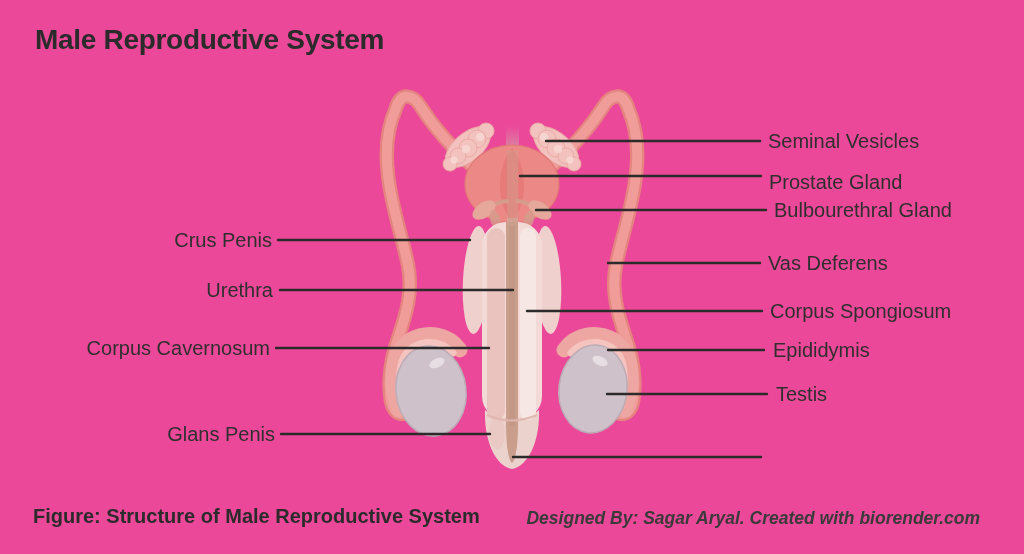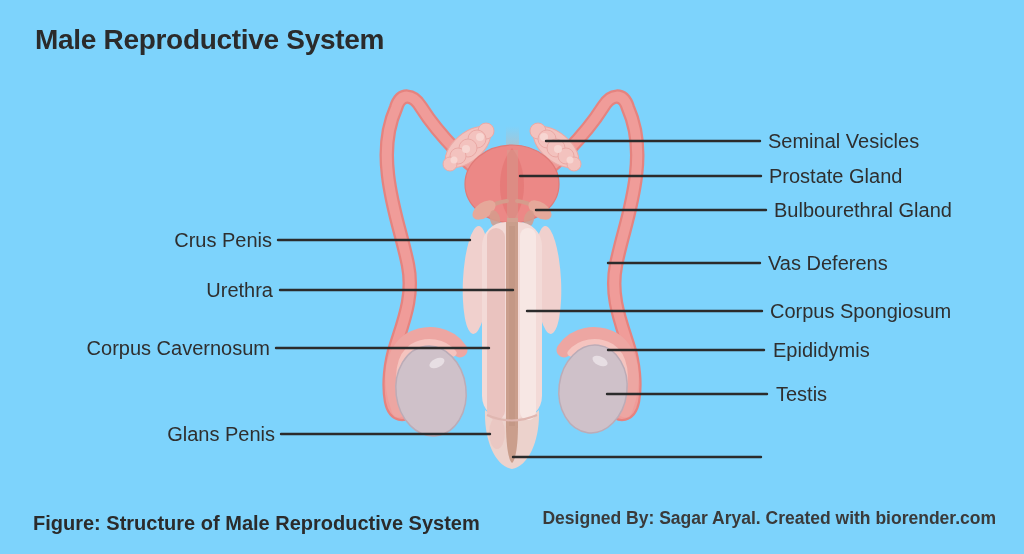--- a/index.html
+++ b/index.html
@@ -1,37 +1,37 @@
 <!DOCTYPE html>
 <html style="--c-heading: #2b2b2b; --c-text: #2f2f2f; --c-credit: #3a3a3a; --c-line: #2b2b2b; --c-tube: #f09c99; --c-tube-edge: #e5837f; --c-vesicle: #f3c2be; --c-vesicle-lump: #f7d6d2; --c-vesicle-edge: #eaa9a5; --c-prostate: #ec8886; --c-prostate-dark: #e17170; --c-prostate-edge: #e07a77; --c-gland: #e6a89a; --c-gland-stem: #d59c8c; --c-canal: #d2a292; --c-canal-fade: #cfc2bd; --c-crus-wing: #f0d0cd; --c-shaft: #f3dad7; --c-cavernosum: #eac3bf; --c-spongiosum: #f7e7e4; --c-urethra: #ca9e8c; --c-urethra-dark: #bd9280; --c-glans: #ecd2cc; --c-corona: #e0b7b1; --c-testis: #cfc1c9; --c-testis-edge: #bcacb7; --c-testis-highlight: #e7dee3; --c-epididymis: #eda6a2; --c-epididymis-light: #f5c4bf;"><head>
 <meta charset="utf-8">
 <style>
   html,body{margin:0;padding:0;background:#ffffff;}
   .stage{
-    position:relative;width:1024px;height:554px;background:#7dd3fc;overflow:hidden;
+    position:relative;width:1024px;height:554px;background:#ec4899;overflow:hidden;
     font-family:"Liberation Sans",sans-serif;
   }
   .page-title{
     position:absolute;left:35px;top:24px;
     font-size:28px;font-weight:bold;letter-spacing:-0.3px;
     color:var(--c-heading,#2b2b2b);white-space:nowrap;
   }
   .anatomy-svg{position:absolute;left:0;top:0;}
   .lbl{
     position:absolute;transform:translateY(-50%);
     font-size:20px;color:var(--c-text,#2f2f2f);white-space:nowrap;line-height:1.2;
   }
   .lbl-left{text-align:left;}
   .figure-caption{
     position:absolute;left:33px;top:505px;
-    font-size:20px;font-weight:bold;color:var(--c-heading,#2b2b2b);white-space:nowrap;margin-top:7px;
+    font-size:20px;font-weight:bold;color:var(--c-heading,#2b2b2b);white-space:nowrap;
   }
   .credit{
-    position:absolute;right:28px;top:508px;
-    font-size:17.5px;font-weight:bold;color:var(--c-credit,#3a3a3a);white-space:nowrap;
+    position:absolute;right:44px;top:508px;
+    font-size:17.5px;font-weight:bold;font-style:italic;color:var(--c-credit,#3a3a3a);white-space:nowrap;
   }
 </style>
 </head>
 <body>
 
 <div class="stage">
 
   <div class="page-title">Male Reproductive System</div>
 
   <svg class="anatomy-svg" width="1024" height="554" viewBox="0 0 1024 554">
@@ -148,21 +148,21 @@
       <line x1="513" y1="457" x2="761" y2="457"></line>
     </g>
   </svg>
 
   <div class="lbl lbl-left" style="right:752px;top:240px">Crus Penis</div>
   <div class="lbl lbl-left" style="right:751px;top:290px">Urethra</div>
   <div class="lbl lbl-left" style="right:754px;top:348px">Corpus Cavernosum</div>
   <div class="lbl lbl-left" style="right:749px;top:434px">Glans Penis</div>
 
   <div class="lbl" style="left:768px;top:141px">Seminal Vesicles</div>
-  <div class="lbl" style="left:769px;top:176px">Prostate Gland</div>
+  <div class="lbl" style="left:769px;top:182px">Prostate Gland</div>
   <div class="lbl" style="left:774px;top:210px">Bulbourethral Gland</div>
   <div class="lbl" style="left:768px;top:263px">Vas Deferens</div>
   <div class="lbl" style="left:773px;top:350px">Epididymis</div>
   <div class="lbl" style="left:770px;top:311px">Corpus Spongiosum</div>
   <div class="lbl" style="left:776px;top:394px">Testis</div>
 
   <div class="figure-caption">Figure: Structure of Male Reproductive System</div>
   <div class="credit">Designed By: Sagar Aryal. Created with biorender.com</div>
 
 </div>

